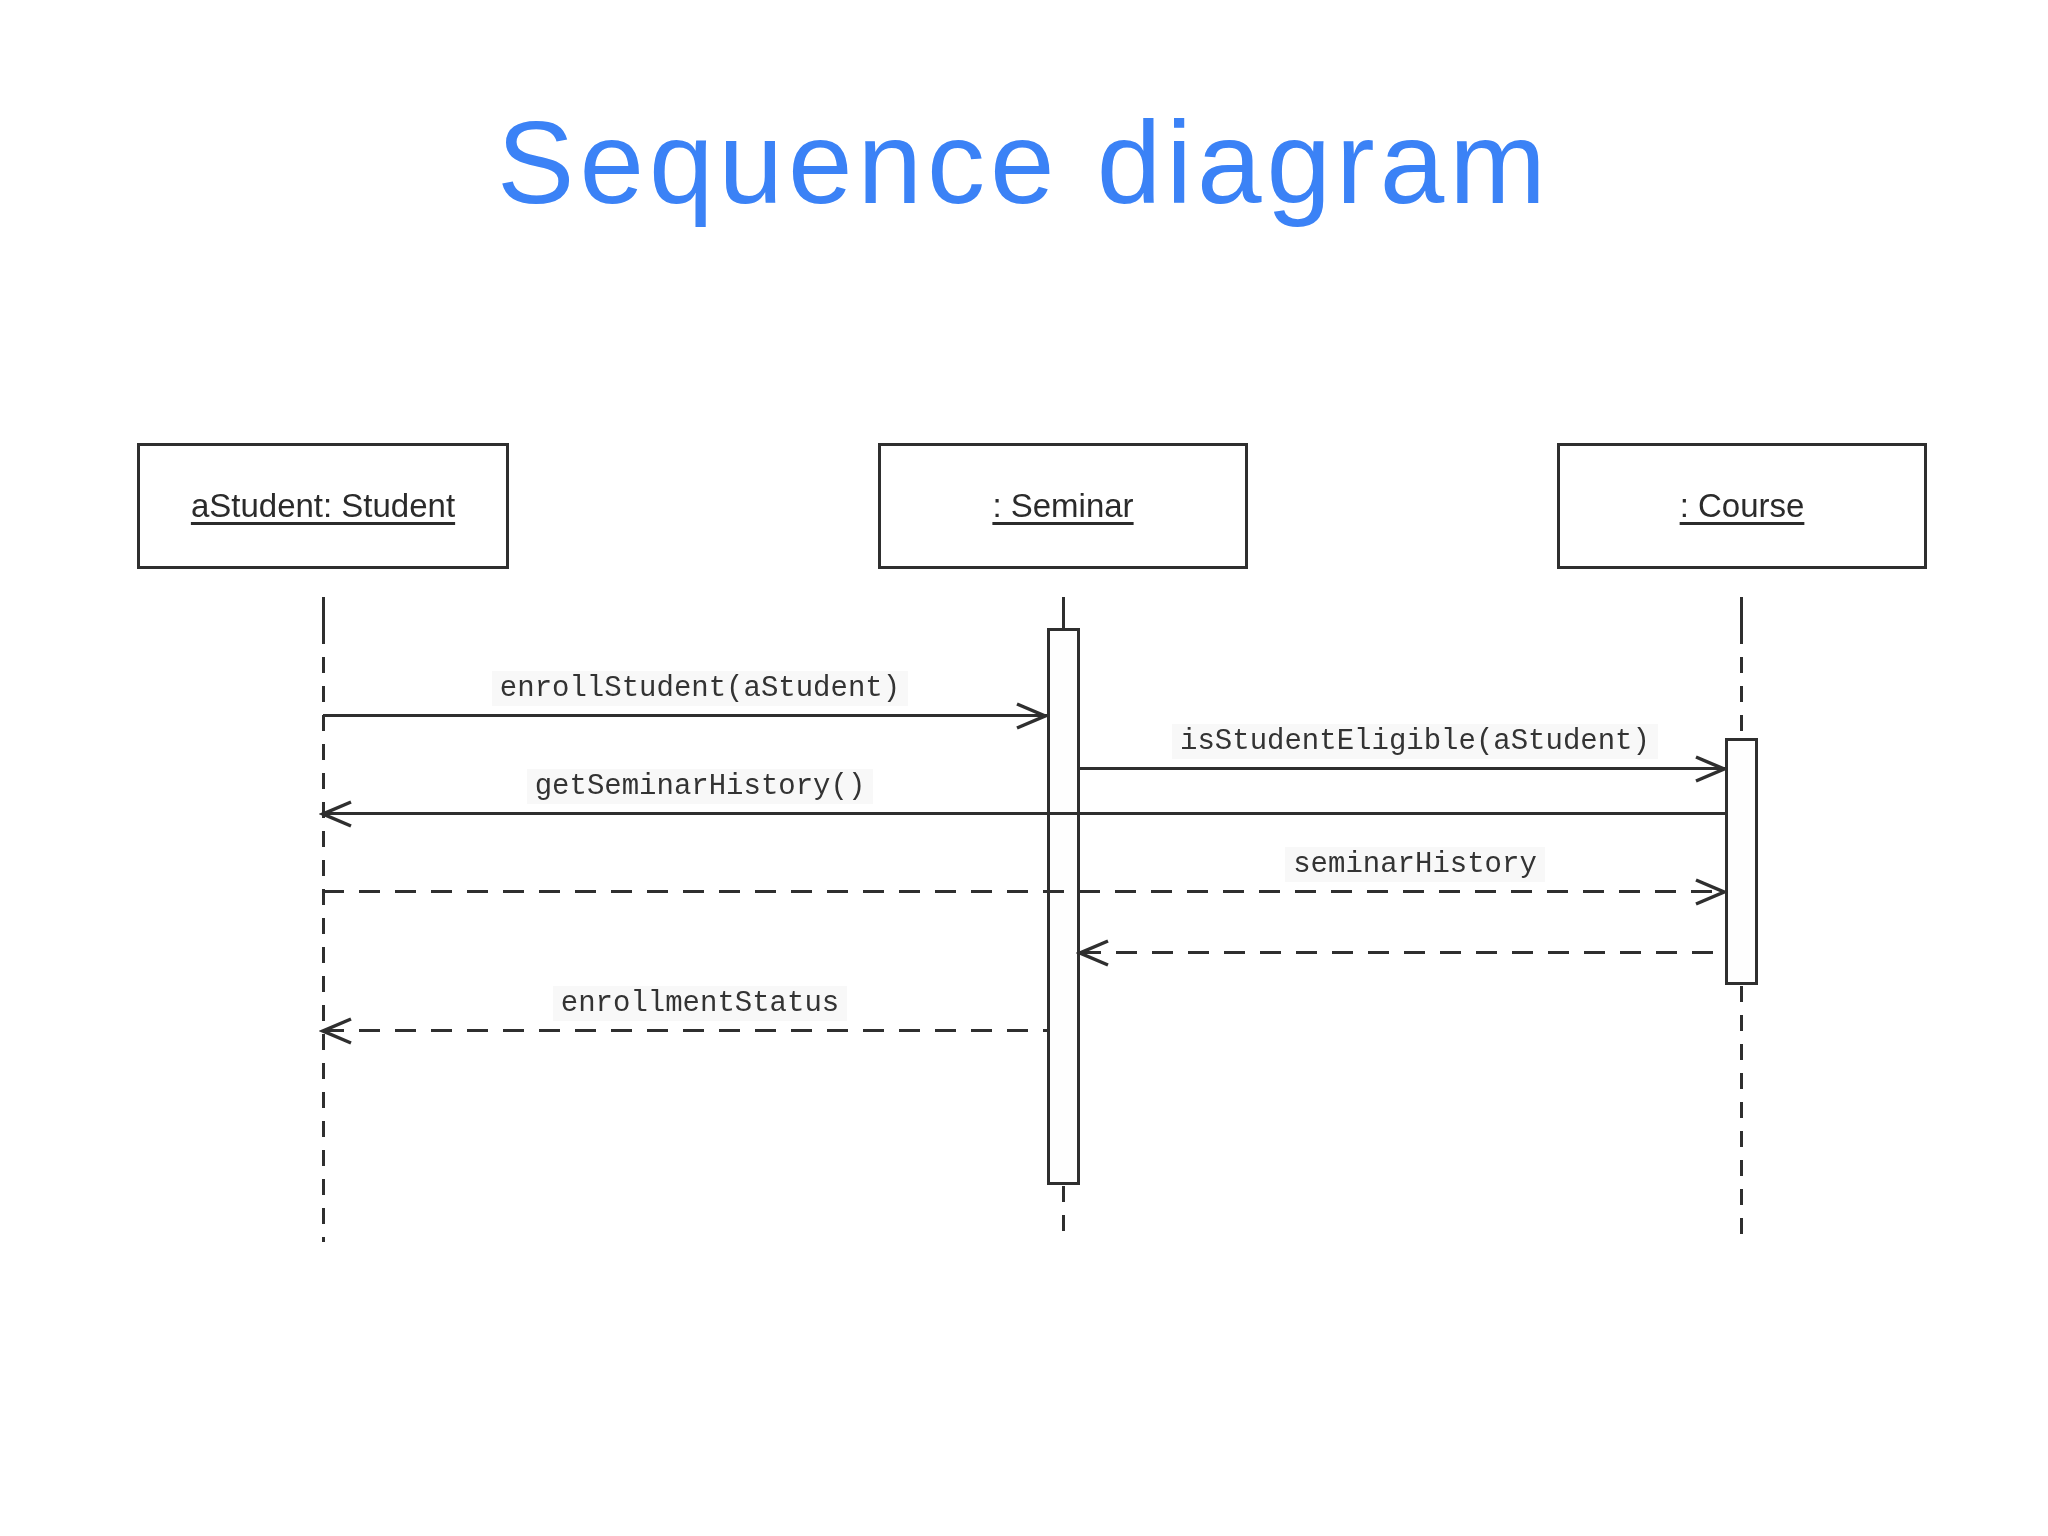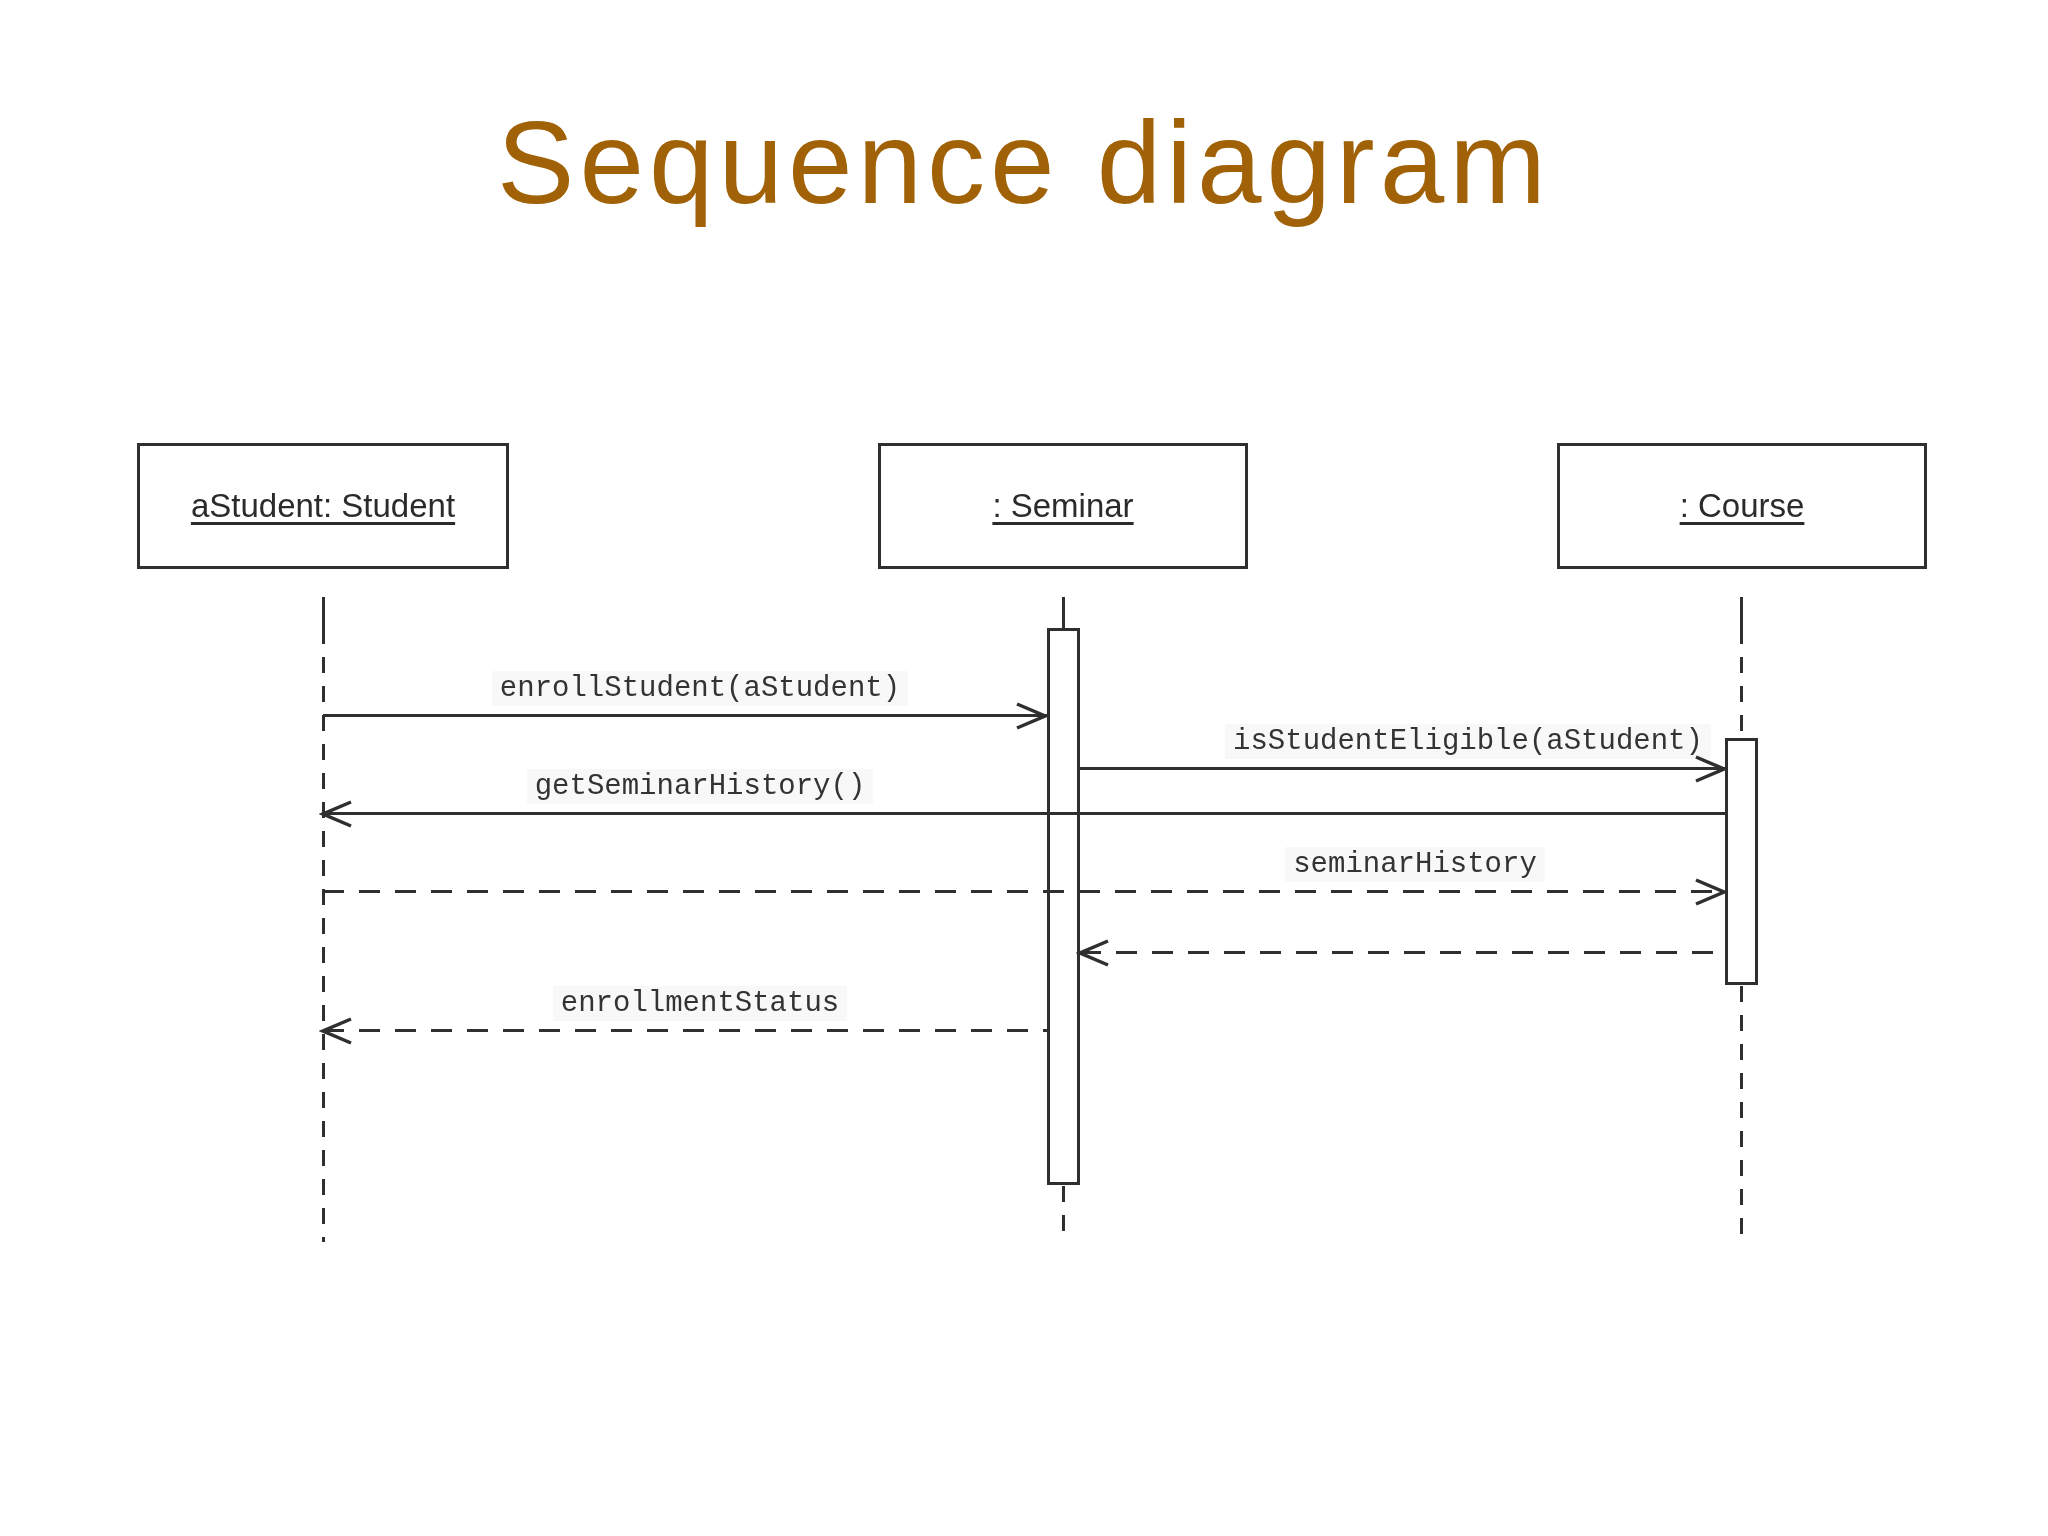--- a/index.html
+++ b/index.html
@@ -14,21 +14,21 @@
     background:var(--bg);
     overflow:hidden;
     font-family:"Liberation Sans","DejaVu Sans",sans-serif;
     color:var(--text);
   }
   
   .title{
     position:absolute;top:96px;left:0;width:2048px;
     text-align:center;
     font-size:116px;font-weight:400;letter-spacing:5px;
-    color:#a16207;
+    color:#3b82f6;
     white-space:nowrap;
   }
   
   .actor-box{
     position:absolute;top:443px;height:126px;
     border:3px solid var(--line);
     background:var(--bg);
     box-sizing:border-box;
     display:flex;align-items:center;justify-content:center;
   }
@@ -78,21 +78,21 @@
   #line-enrollmentStatus{left:323px;top:1029px;width:724px;}
   .msg-label{
     position:absolute;width:600px;
     text-align:center;
     font-size:29px;color:var(--text);
     white-space:nowrap;
     font-family:Liberation Mono, monospace;
   }
   .msg-label span{background:#f8f8f8;padding:1px 8px;}
   #label-enrollStudent{left:400px;top:672px;}
-  #label-isStudentEligible{left:1168px;top:725px;text-align:center;}
+  #label-isStudentEligible{left:1115px;top:725px;text-align:center;}
   #label-getSeminarHistory{left:400px;top:770px;}
   #label-seminarHistory{left:1115px;top:848px;}
   #label-eligibilityStatus{left:1115px;top:909px;}
   #label-enrollmentStatus{left:400px;top:987px;}
   .arrowhead{position:absolute;width:40px;height:32px;}
   #arrow-enrollStudent{left:1009px;top:700px;}
   #arrow-isStudentEligible{left:1688px;top:753px;}
   #arrow-getSeminarHistory{left:319px;top:798px;}
   #arrow-seminarHistory{left:1688px;top:876px;}
   #arrow-eligibilityStatus{left:1076px;top:937px;}

